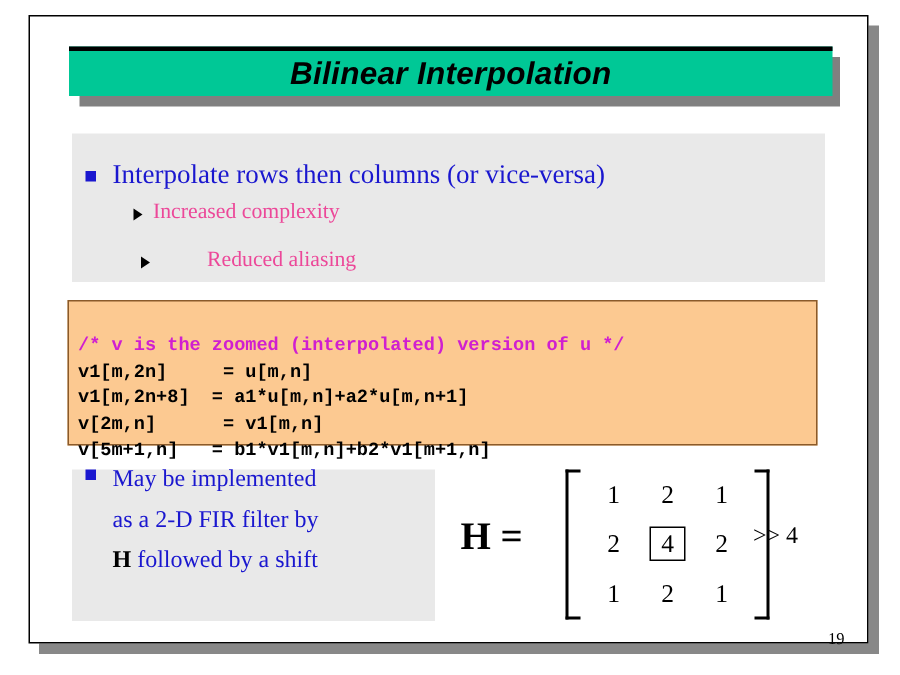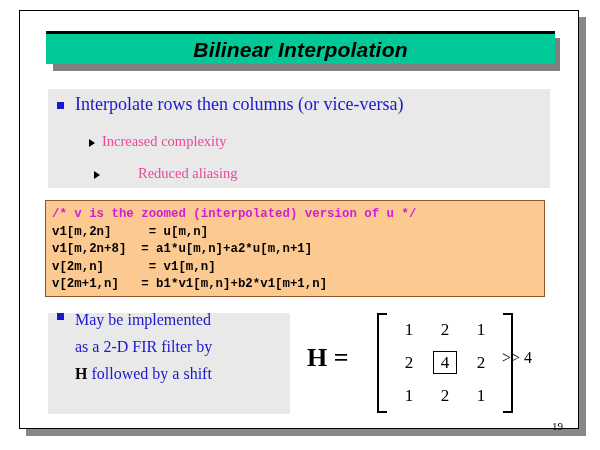--- a/index.html
+++ b/index.html
@@ -141,20 +141,21 @@
   .code-line {
     font-family: "Liberation Mono", "DejaVu Sans Mono", monospace;
     font-weight: bold;
     font-size: 12.4px;
     line-height: 17.6px;
     white-space: pre;
     color: #000000;
   }
   .code-comment {
     color: #d01fd0;
+    margin-top: 16px;
   }
 
   
   .gray-box-bottom {
     position: absolute;
     left: 48px;
     top: 313px;
     width: 242px;
     height: 101px;
     background: #e9e9e9;
@@ -270,41 +271,41 @@
   <div class="slide-shadow"></div>
   <div class="slide-frame"></div>
 
   <div class="title-shadow"></div>
   <div class="title-banner">
     <span class="title-text">Bilinear Interpolation</span>
   </div>
 
   <div class="gray-box-top"></div>
 
-  <div class="bullet-l1" style="left:57px; top:94px; width:480px;">
+  <div class="bullet-l1" style="left:57px; top:106px; width:480px;">
     <span class="sq-bullet"></span>
     <span class="bullet-l1-text">Interpolate rows then columns (or vice-versa)</span>
   </div>
 
   <div class="bullet-l2" style="left:89px; top:133px; width:440px;">
     <span class="tri-bullet"></span>
     <span class="bullet-l2-text">Increased complexity</span>
   </div>
 
   <div class="bullet-l2" style="left:94px; top:165px; width:440px;gap:31px;">
     <span class="tri-bullet"></span>
     <span class="bullet-l2-text">Reduced aliasing</span>
   </div>
 
   <div class="code-box">
     <div class="code-line code-comment">/* v is the zoomed (interpolated) version of u */</div>
     <div class="code-line">v1[m,2n]     = u[m,n]</div>
     <div class="code-line">v1[m,2n+8]  = a1*u[m,n]+a2*u[m,n+1]</div>
     <div class="code-line">v[2m,n]      = v1[m,n]</div>
-    <div class="code-line">v[2m+1,n]   = b1*v1[m,n]+b2*v1[m+1,n]</div>
+    <div class="code-line">v[5m+1,n]   = b1*v1[m,n]+b2*v1[m+1,n]</div>
   </div>
 
   <div class="gray-box-bottom"></div>
   <div class="bottom-bullet-wrap">
     <span class="sq-bullet" style="margin-top:7px;"></span>
     <span class="bottom-lines">
       <span>May be implemented</span><br>
       <span>as a 2-D FIR filter by</span><br>
       <span class="bold-h">H</span><span> followed by a shift</span>
     </span>

